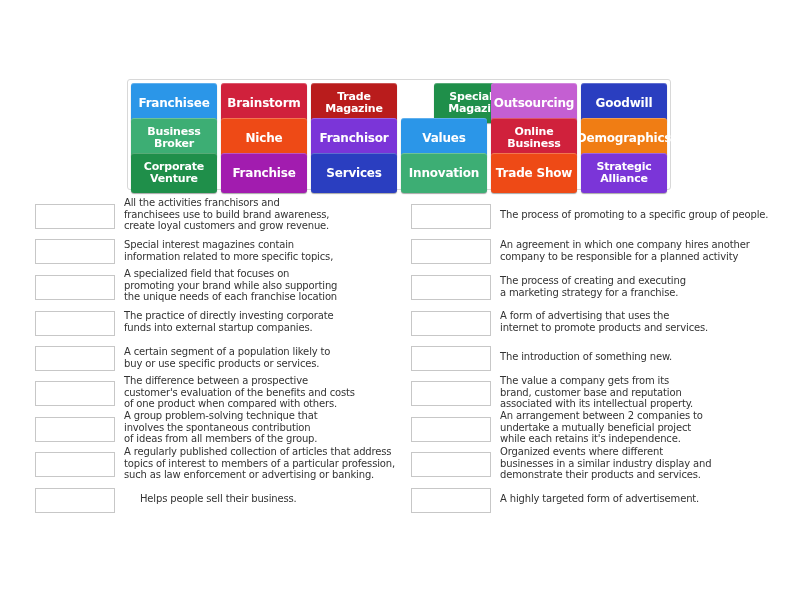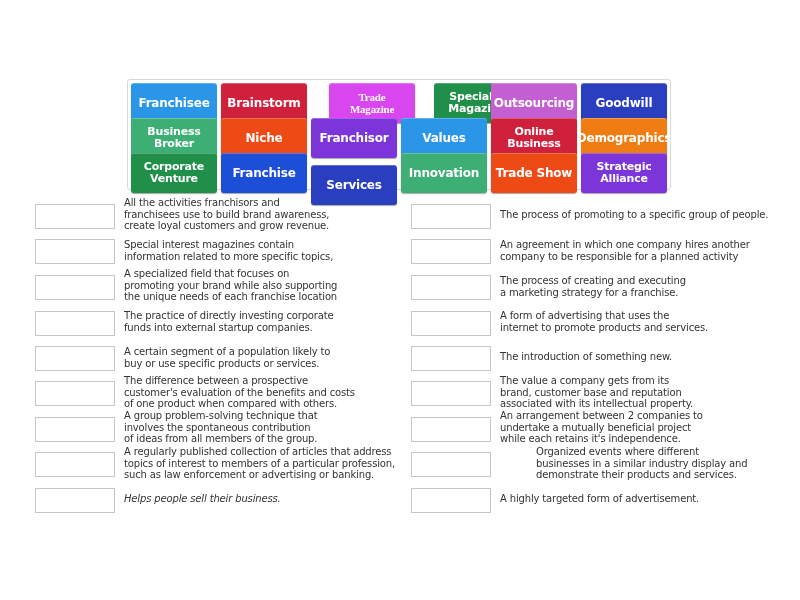--- a/index.html
+++ b/index.html
@@ -25,38 +25,38 @@
     white-space: pre; letter-spacing: -0.15px;
   }
 </style>
 </head>
 <body>
 
 <div class="tile-bank"></div>
 <div id="tiles">
     <div class="tile" style="left: 131px; top: 83px; background: rgb(43, 150, 232);">Franchisee</div>
     <div class="tile" style="left: 221px; top: 83px; background: rgb(208, 33, 60);">Brainstorm</div>
-    <div class="tile two" style="left: 329px; top: 83px; background: #d946ef; font-family: Liberation Serif, serif;">Trade
+    <div class="tile two" style="left: 311px; top: 83px; background: #b91c1c;">Trade
 Magazine</div>
     <div class="tile two" style="left: 401px; top: 83px; background: rgb(31, 143, 74); margin-left: 33px;">Specialty
 Magazine</div>
     <div class="tile" style="left: 491px; top: 83px; background: rgb(196, 95, 210);">Outsourcing</div>
     <div class="tile" style="left: 581px; top: 83px; background: rgb(42, 62, 192);">Goodwill</div>
     <div class="tile two" style="left: 131px; top: 118px; background: rgb(61, 174, 116);">Business
 Broker</div>
     <div class="tile" style="left: 221px; top: 118px; background: rgb(238, 74, 22);">Niche</div>
     <div class="tile" style="left: 311px; top: 118px; background: rgb(123, 53, 216);">Franchisor</div>
     <div class="tile" style="left: 401px; top: 118px; background: rgb(43, 150, 232);">Values</div>
     <div class="tile two" style="left: 491px; top: 118px; background: rgb(208, 33, 60);">Online
 Business</div>
     <div class="tile" style="left: 581px; top: 118px; background: rgb(240, 125, 20);">Demographics</div>
     <div class="tile two" style="left: 131px; top: 153px; background: rgb(31, 143, 74);">Corporate
 Venture</div>
-    <div class="tile" style="left: 221px; top: 153px; background: #1d4ed8;">Franchise</div>
-    <div class="tile" style="left: 311px; top: 153px; background: rgb(42, 62, 192); margin-top: 12px;">Services</div>
+    <div class="tile" style="left: 221px; top: 153px; background: #a21caf;">Franchise</div>
+    <div class="tile" style="left: 311px; top: 153px; background: rgb(42, 62, 192);">Services</div>
     <div class="tile" style="left: 401px; top: 153px; background: rgb(61, 174, 116);">Innovation</div>
     <div class="tile" style="left: 491px; top: 153px; background: rgb(238, 74, 22);">Trade Show</div>
     <div class="tile two" style="left: 581px; top: 153px; background: rgb(123, 53, 216);">Strategic
 Alliance</div>
   </div>
 <div id="rows">
     <div class="drop-box" style="left: 35px; top: 204px;"></div>
     <div class="clue" style="left: 124px; top: 197px;">All the activities franchisors and
 franchisees use to build brand awareness,
 create loyal customers and grow revenue.</div>
@@ -79,21 +79,21 @@
 of one product when compared with others.</div>
     <div class="drop-box" style="left: 35px; top: 417px;"></div>
     <div class="clue" style="left: 124px; top: 410px;">A group problem-solving technique that
 involves the spontaneous contribution
 of ideas from all members of the group.</div>
     <div class="drop-box" style="left: 35px; top: 452px;"></div>
     <div class="clue" style="left: 124px; top: 446px;">A regularly published collection of articles that address
 topics of interest to members of a particular profession,
 such as law enforcement or advertising or banking.</div>
     <div class="drop-box" style="left: 35px; top: 488px;"></div>
-    <div class="clue" style="left: 124px; top: 493px; font-style: italic;">Helps people sell their business.</div>
+    <div class="clue" style="left: 140px; top: 493px;">Helps people sell their business.</div>
     <div class="drop-box" style="left: 411px; top: 204px;"></div>
     <div class="clue" style="left: 500px; top: 209px;">The process of promoting to a specific group of people.</div>
     <div class="drop-box" style="left: 411px; top: 239px;"></div>
     <div class="clue" style="left: 500px; top: 239px;">An agreement in which one company hires another
 company to be responsible for a planned activity</div>
     <div class="drop-box" style="left: 411px; top: 275px;"></div>
     <div class="clue" style="left: 500px; top: 275px;">The process of creating and executing
 a marketing strategy for a franchise.</div>
     <div class="drop-box" style="left: 411px; top: 311px;"></div>
     <div class="clue" style="left: 500px; top: 310px;">A form of advertising that uses the
@@ -102,18 +102,18 @@
     <div class="clue" style="left: 500px; top: 351px;">The introduction of something new.</div>
     <div class="drop-box" style="left: 411px; top: 381px;"></div>
     <div class="clue" style="left: 500px; top: 375px;">The value a company gets from its
 brand, customer base and reputation
 associated with its intellectual property.</div>
     <div class="drop-box" style="left: 411px; top: 417px;"></div>
     <div class="clue" style="left: 500px; top: 410px;">An arrangement between 2 companies to
 undertake a mutually beneficial project
 while each retains it's independence.</div>
     <div class="drop-box" style="left: 411px; top: 452px;"></div>
-    <div class="clue" style="left: 500px; top: 446px; margin-left: 36px;">Organized events where different
+    <div class="clue" style="left: 500px; top: 446px;">Organized events where different
 businesses in a similar industry display and
 demonstrate their products and services.</div>
     <div class="drop-box" style="left: 411px; top: 488px;"></div>
     <div class="clue" style="left: 500px; top: 493px;">A highly targeted form of advertisement.</div>
   </div>
 
 </body></html>

